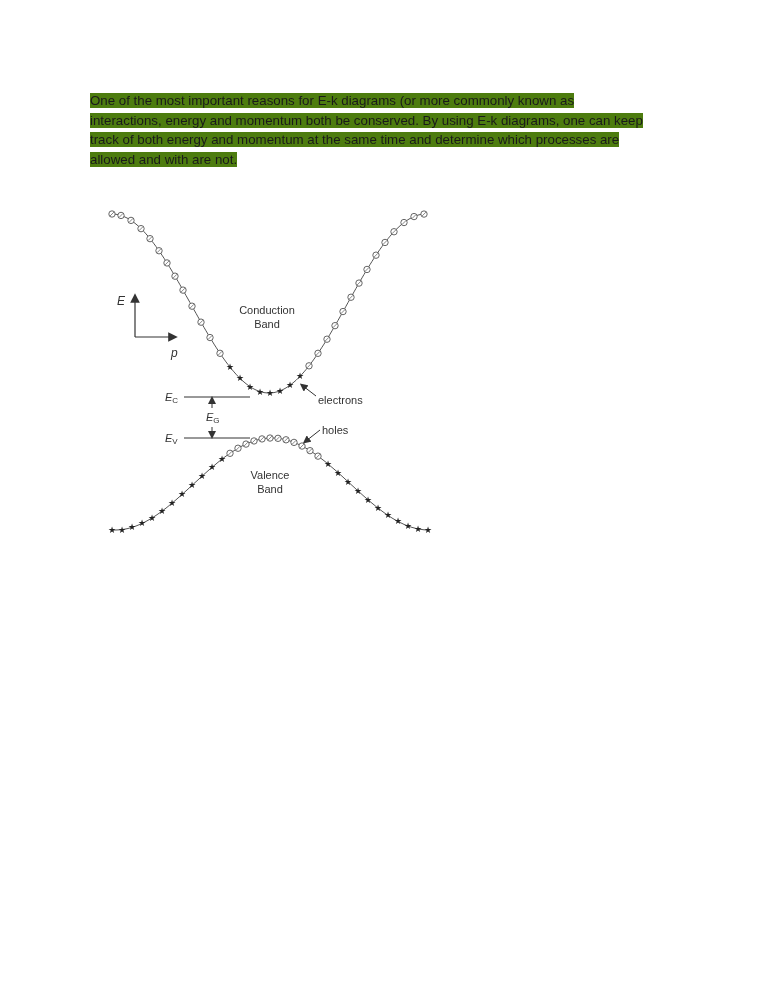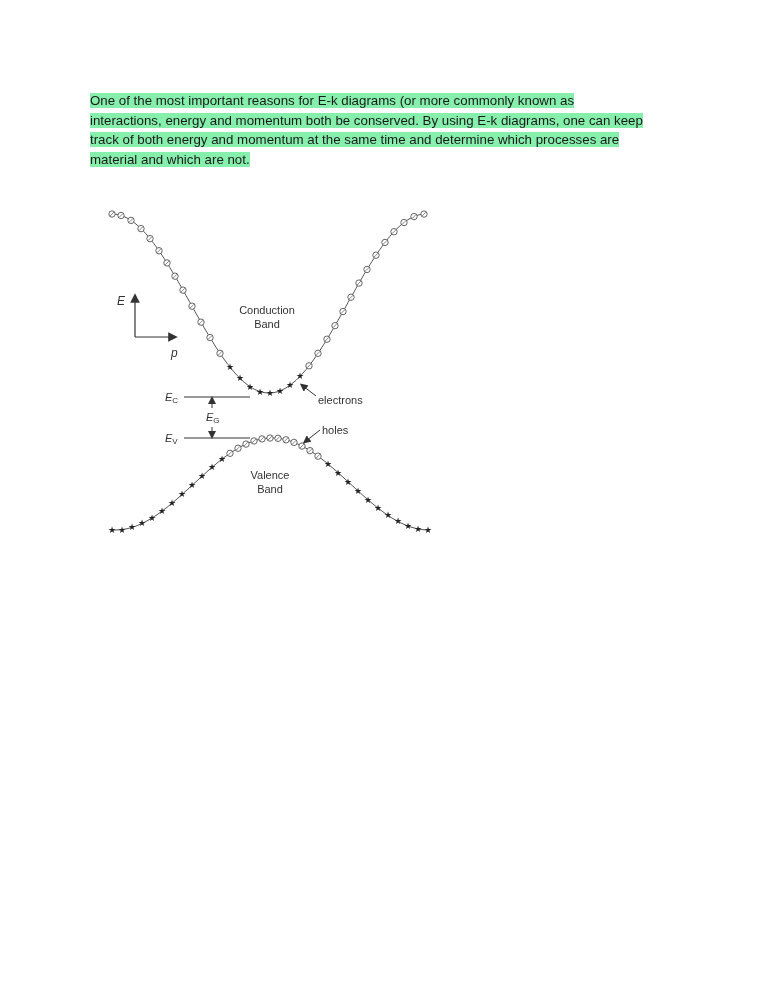--- a/index.html
+++ b/index.html
@@ -1,33 +1,33 @@
 <!DOCTYPE html>
 <html><head>
 <meta charset="utf-8">
 <style>
   html, body { margin: 0; padding: 0; background: #ffffff; }
   body { width: 768px; height: 994px; position: relative; overflow: hidden; font-family: "Liberation Sans", sans-serif; }
   .para {
     position: absolute; left: 90px; top: 91px; width: 560px;
     font-size: 13.3px; line-height: 19.6px; color: #1a1a1a;
   }
-  .para span.hl { background: #86efac; }
+  .para span.hl { background: #4d7c0f; }
   .figure { position: absolute; left: 0; top: 0; width: 768px; height: 994px; }
   .lbl { font-family: "Liberation Sans", sans-serif; fill: #333; }
   .ital { font-style: italic; }
 </style>
 </head>
 <body>
 
 <div class="para">
   <div><span class="hl">One of the most important reasons for E-k diagrams (or more commonly known as</span></div>
   <div><span class="hl">interactions, energy and momentum both be conserved. By using E-k diagrams, one can keep</span></div>
   <div><span class="hl">track of both energy and momentum at the same time and determine which processes are</span></div>
-  <div><span class="hl">material and which are not.</span></div>
+  <div><span class="hl">allowed and with are not.</span></div>
 </div>
 
 <svg class="figure" width="768" height="994" viewBox="0 0 768 994">
   <defs>
     <marker id="arrowhead" markerWidth="8" markerHeight="8" refX="4" refY="4" orient="auto">
       <path d="M0,0 L8,4 L0,8 Z" fill="#333"></path>
     </marker>
   </defs>
 
   <path id="cb-curve" fill="none" stroke="#555" stroke-width="1" d="M112,214.0 L114,214.1 L116,214.3 L118,214.6 L120,215.1 L122,215.8 L124,216.6 L126,217.5 L128,218.5 L130,219.7 L132,221.1 L134,222.5 L136,224.1 L138,225.8 L140,227.7 L142,229.6 L144,231.7 L146,233.9 L148,236.2 L150,238.7 L152,241.2 L154,243.8 L156,246.5 L158,249.3 L160,252.2 L162,255.2 L164,258.2 L166,261.4 L168,264.6 L170,267.8 L172,271.1 L174,274.5 L176,277.9 L178,281.3 L180,284.8 L182,288.4 L184,291.9 L186,295.5 L188,299.0 L190,302.6 L192,306.2 L194,309.8 L196,313.3 L198,316.9 L200,320.4 L202,323.9 L204,327.4 L206,330.8 L208,334.2 L210,337.5 L212,340.8 L214,344.1 L216,347.2 L218,350.3 L220,353.3 L222,356.3 L224,359.1 L226,361.9 L228,364.5 L230,367.1 L232,369.6 L234,371.9 L236,374.2 L238,376.3 L240,378.3 L242,380.3 L244,382.0 L246,383.7 L248,385.2 L250,386.6 L252,387.9 L254,389.0 L256,390.0 L258,390.8 L260,391.6 L262,392.1 L264,392.6 L266,392.8 L268,393.0 L270,393.0 L272,392.8 L274,392.6 L276,392.1 L278,391.6 L280,390.8 L282,390.0 L284,389.0 L286,387.9 L288,386.6 L290,385.2 L292,383.7 L294,382.0 L296,380.3 L298,378.3 L300,376.3 L302,374.2 L304,371.9 L306,369.6 L308,367.1 L310,364.5 L312,361.9 L314,359.1 L316,356.3 L318,353.3 L320,350.3 L322,347.2 L324,344.1 L326,340.8 L328,337.5 L330,334.2 L332,330.8 L334,327.4 L336,323.9 L338,320.4 L340,316.9 L342,313.3 L344,309.8 L346,306.2 L348,302.6 L350,299.0 L352,295.5 L354,291.9 L356,288.4 L358,284.8 L360,281.3 L362,277.9 L364,274.5 L366,271.1 L368,267.8 L370,264.6 L372,261.4 L374,258.2 L376,255.2 L378,252.2 L380,249.3 L382,246.5 L384,243.8 L386,241.2 L388,238.7 L390,236.2 L392,233.9 L394,231.7 L396,229.6 L398,227.7 L400,225.8 L402,224.1 L404,222.5 L406,221.1 L408,219.7 L410,218.5 L412,217.5 L414,216.6 L416,215.8 L418,215.1 L420,214.6 L422,214.3 L424,214.1 L426,214.0 "></path>

